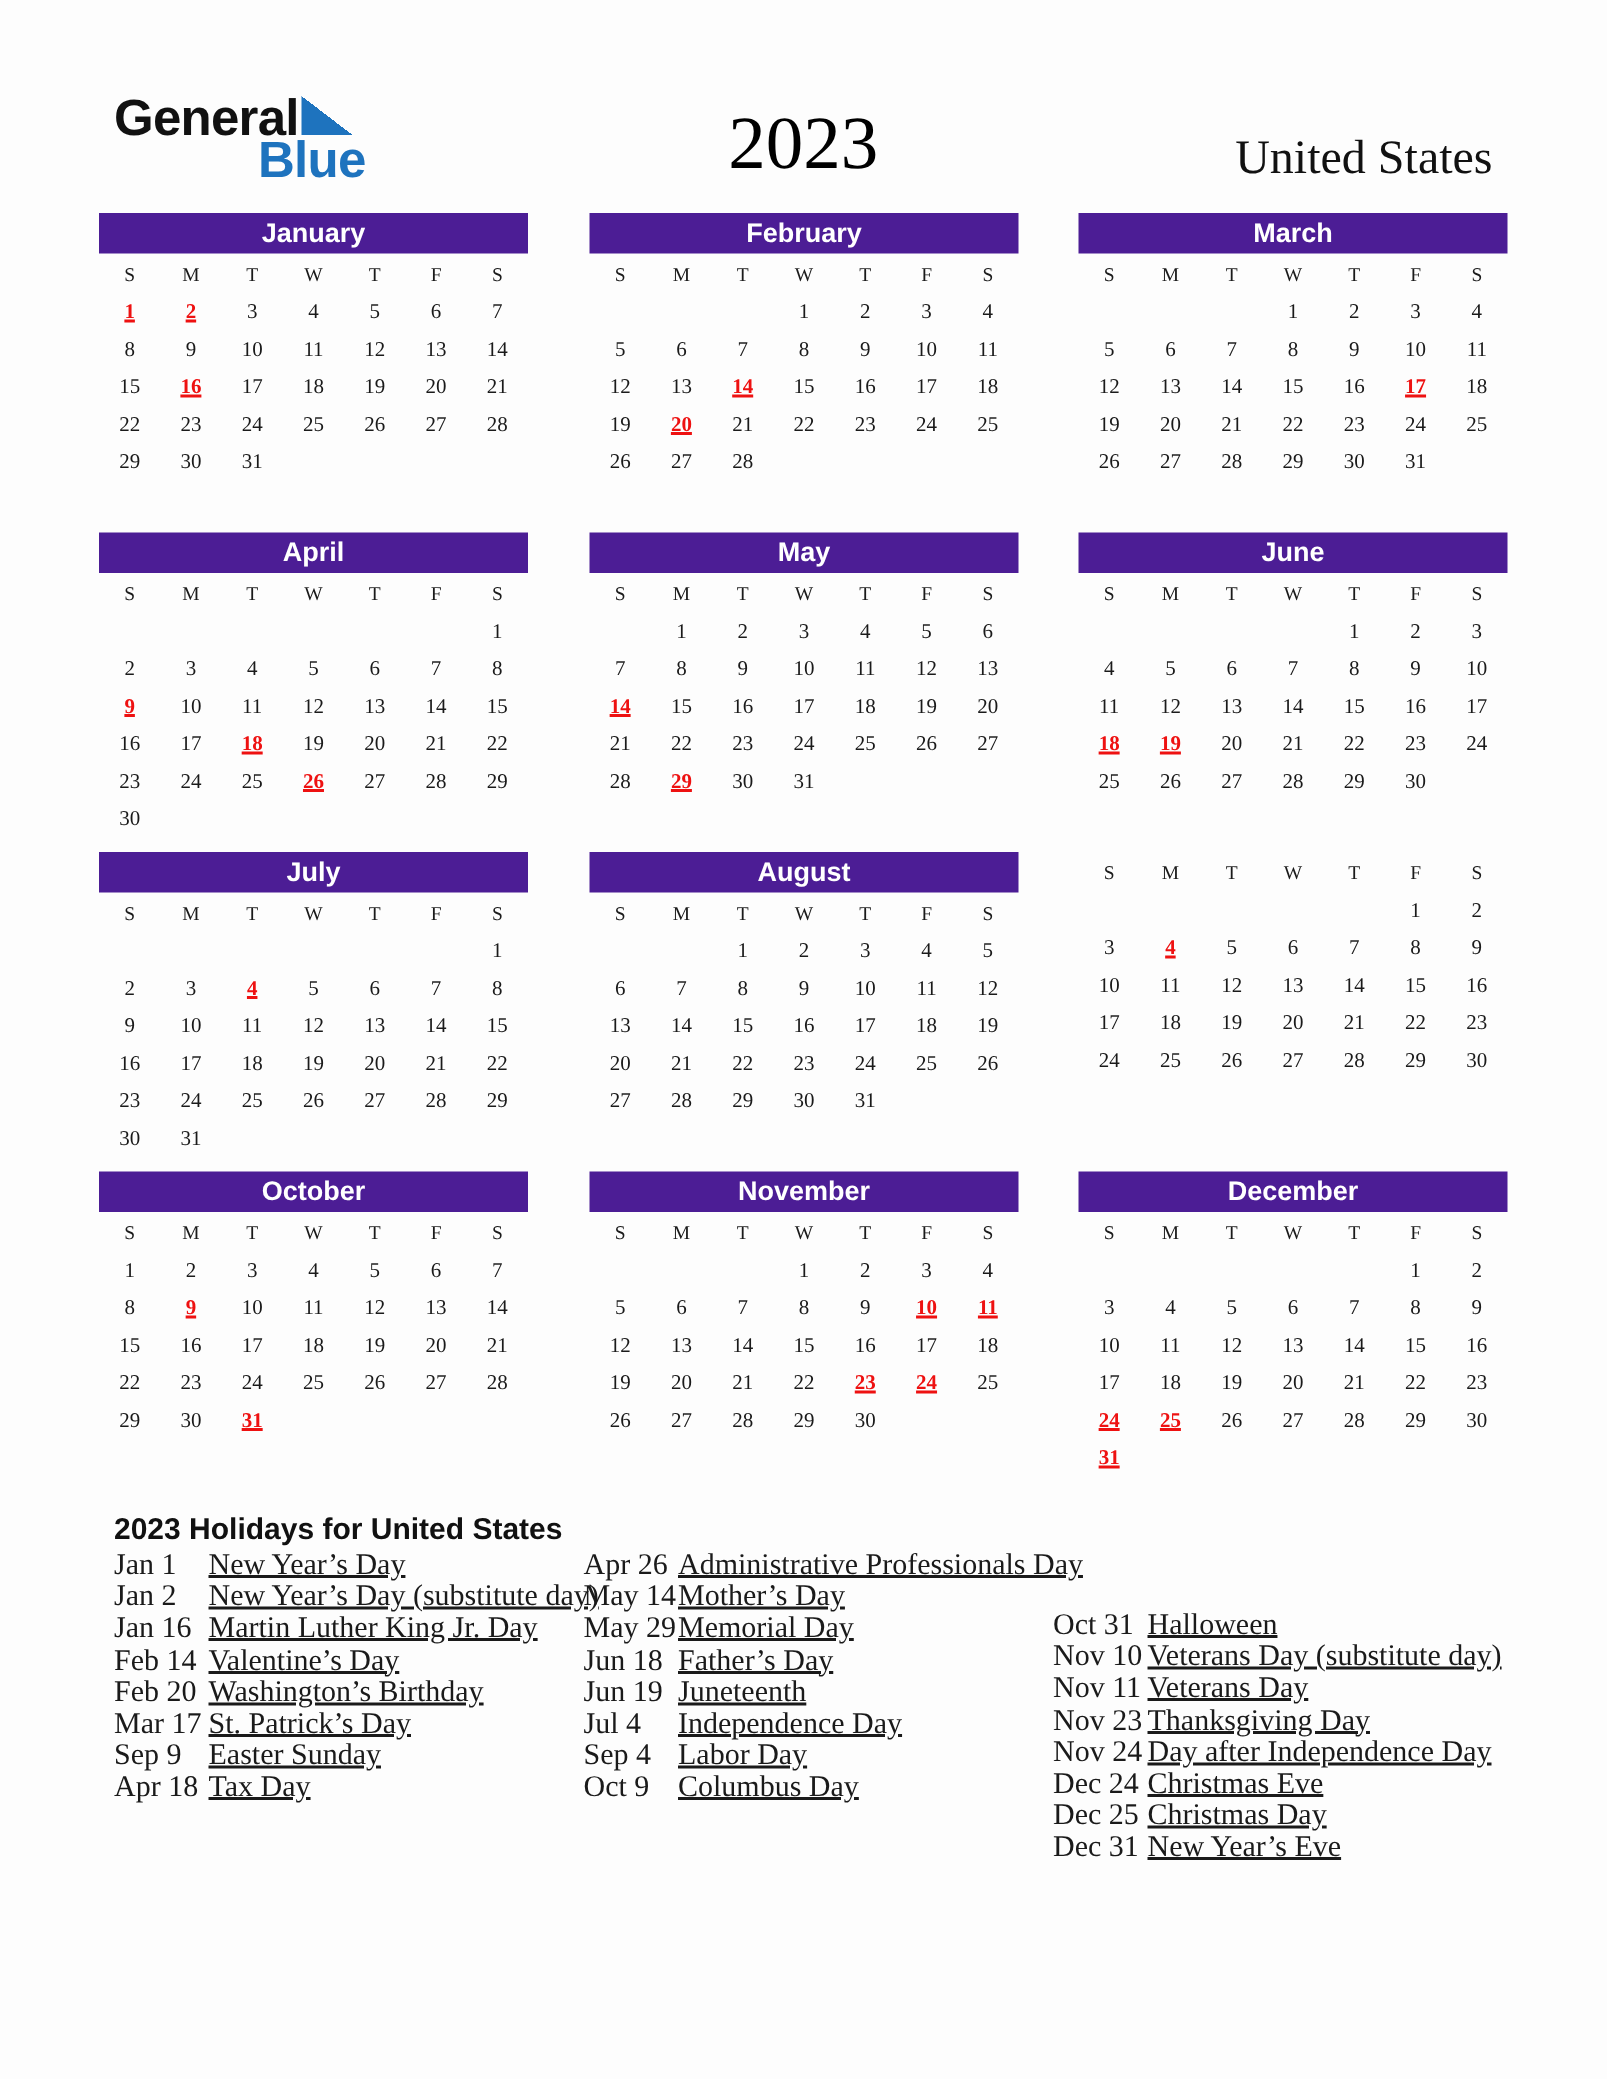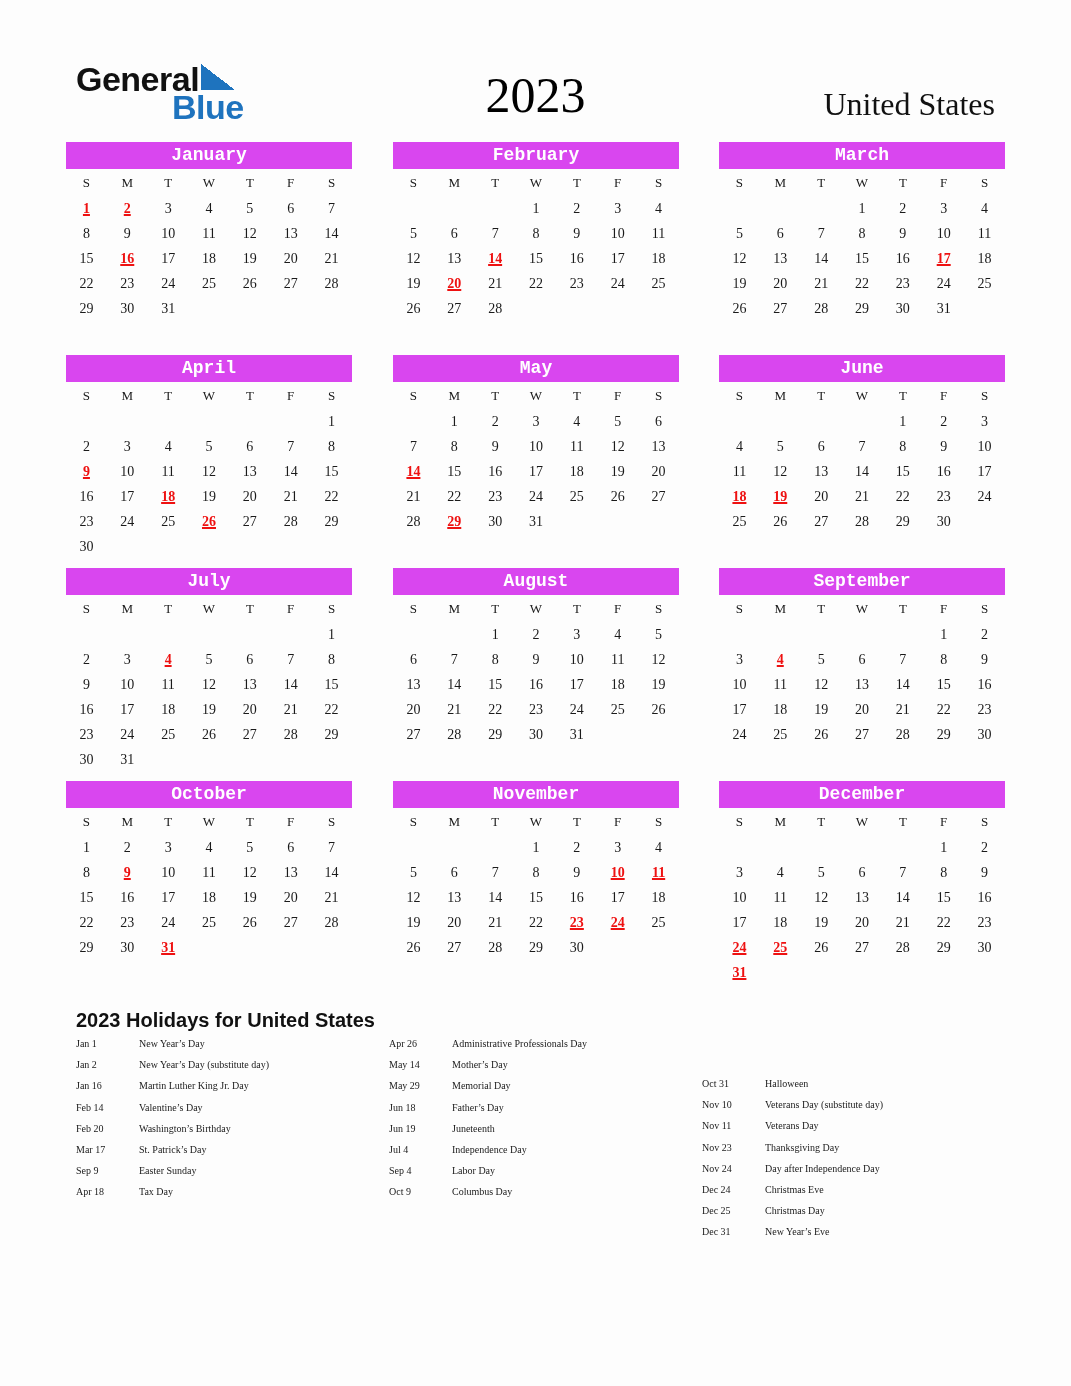--- a/index.html
+++ b/index.html
@@ -5,28 +5,28 @@
   * { box-sizing: border-box; margin: 0; padding: 0; }
   body { width: 1071px; height: 1386px; background: #fdfdfd; font-family: "DejaVu Serif", serif; color: #1a1a1a; position: relative; overflow: hidden; }
   .logo { position: absolute; left: 76px; top: 60px; width: 170px; height: 70px; font-weight: bold; }
   .logo .gen { position: absolute; left: 0; top: 0; font-family: "Liberation Sans", sans-serif; font-size: 34px; color: #111; letter-spacing: -0.5px; }
   .logo .blue { position: absolute; left: 96px; top: 28px; font-family: "Liberation Sans", sans-serif; font-size: 34px; color: #1e73be; letter-spacing: -0.5px; }
   .logo .tri { position: absolute; left: 125px; top: 4px; width: 0; height: 0; border-left: 0 solid transparent; border-right: 34px solid transparent; border-bottom: 26px solid #1e73be; }
   .logo .tri { border-left: 0; border-right: none; border-bottom: none; width: 34px; height: 26px; background: linear-gradient(to top right, #1e73be 50%, transparent 50%); }
   .year { position: absolute; left: 0; width: 1071px; top: 66px; text-align: center; font-size: 50px; font-family: "Liberation Serif", serif; color: #000; }
   .country { position: absolute; right: 76px; top: 86px; font-size: 32px; font-family: "Liberation Serif", serif; color: #111; }
   .month { position: absolute; width: 286px; }
-  .mhead { height: 27px; background: #d946ef; color: #fff; text-align: center; font-weight: bold; font-size: 18px; line-height: 27px; font-family: Liberation Mono, monospace; }
+  .mhead { height: 27px; background: #4c1d95; color: #fff; text-align: center; font-weight: bold; font-size: 18px; line-height: 27px; font-family: Liberation Sans, sans-serif; }
   .grid { display: grid; grid-template-columns: repeat(7, 1fr); }
   .dow, .day { text-align: center; font-size: 14px; height: 25px; line-height: 25px; font-family: "Liberation Serif", serif; }
   .dow { height: 27px; line-height: 27px; font-size: 13px; }
   .day.hol { color: #ee1111; font-weight: bold; text-decoration: underline; text-decoration-thickness: 2px; }
   .hol-title { position: absolute; left: 76px; top: 1009px; font-family: "Liberation Sans", sans-serif; font-weight: bold; font-size: 20px; color: #111; }
   .hcol { position: absolute; top: 1033px; }
-  .hrow { height: 21.2px; line-height: 21.2px; font-size: 10px; font-family: "Liberation Serif", serif; white-space: nowrap; }
+  .hrow { height: 21.2px; line-height: 21.2px; font-size: 20px; font-family: "Liberation Serif", serif; white-space: nowrap; text-decoration: underline; }
   .hrow .d { display: inline-block; width: 63px; }
 </style>
 </head>
 <body>
 
 <div class="logo">
   <span class="gen">General</span>
   <span class="tri"></span>
   <span class="blue">Blue</span>
 </div>
@@ -392,21 +392,20 @@
         <div class="day">25</div>
         <div class="day">26</div>
         <div class="day">27</div>
         <div class="day">28</div>
         <div class="day">29</div>
         <div class="day">30</div>
         <div class="day">31</div>
       </div>
     </div>
     <div class="month" style="left: 719px; top: 568px;">
-      <div class="mhead">September</div>
       <div class="grid">
         <div class="dow">S</div>
         <div class="dow">M</div>
         <div class="dow">T</div>
         <div class="dow">W</div>
         <div class="dow">T</div>
         <div class="dow">F</div>
         <div class="dow">S</div>
         <div class="day"></div>
         <div class="day"></div>

